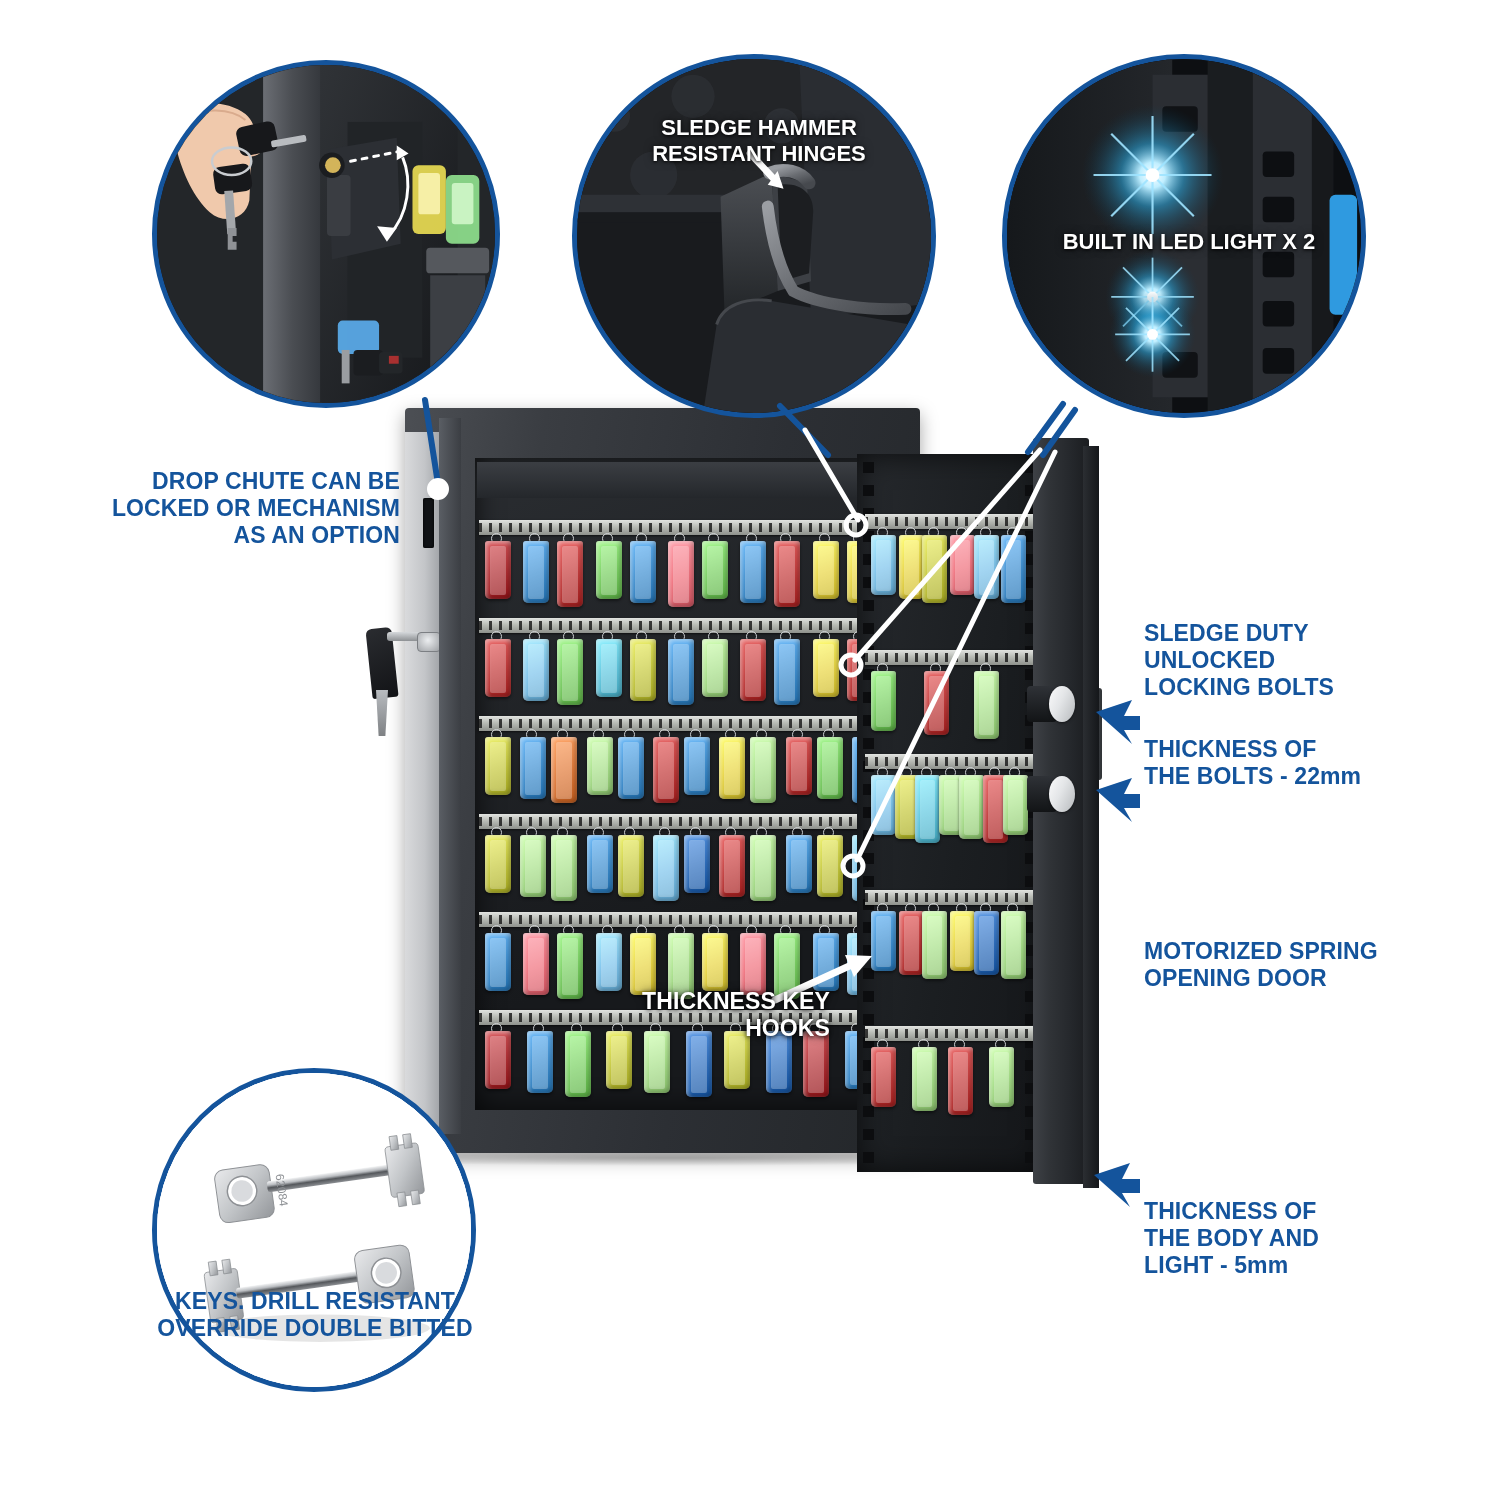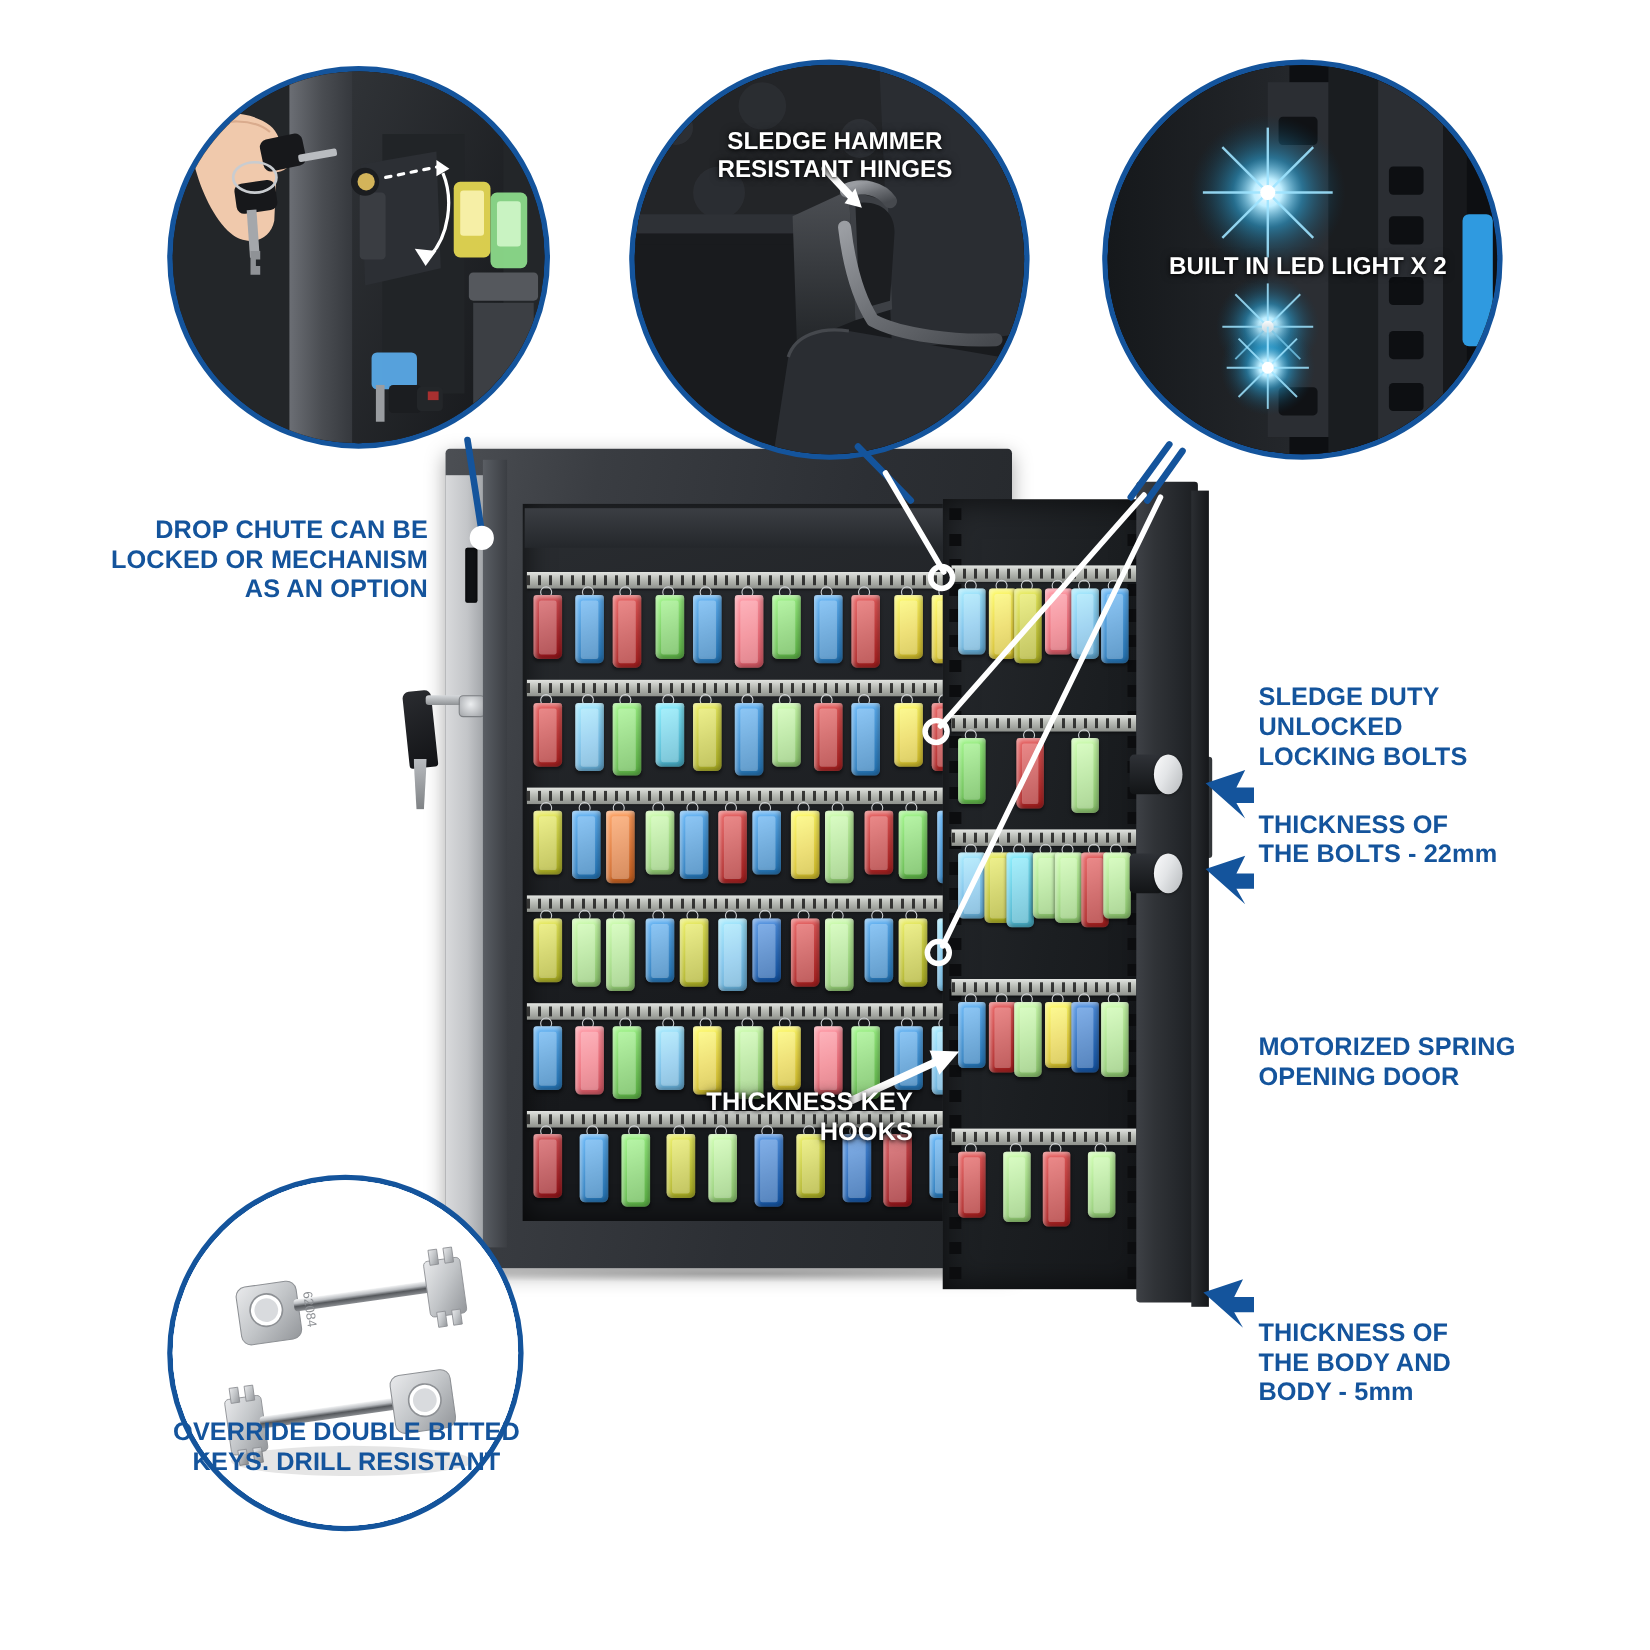--- a/index.html
+++ b/index.html
@@ -631,21 +631,21 @@
 
     <g>
       <polygon points="1094,1175 1130,1163 1122,1179 1140,1179 1140,1193 1122,1193 1130,1207" fill="#14549c"></polygon>
     </g>
 
     <g>
       <line x1="462" y1="1112" x2="500" y2="1080" stroke="#14549c" stroke-width="5" stroke-linecap="round" opacity="0"></line>
     </g>
   </svg>
 
-  <div class="lbl r" style="left:99px;top:468px;width:290px;">
+  <div class="lbl r" style="left:110px;top:468px;width:290px;">
     <div>DROP CHUTE CAN BE</div>
     <div>LOCKED OR MECHANISM</div>
     <div>AS AN OPTION</div>
   </div>
 
   <div class="lbl l" style="left:1144px;top:620px;width:250px;">
     <div>SLEDGE DUTY</div>
     <div>UNLOCKED</div>
     <div>LOCKING BOLTS</div>
   </div>
@@ -656,27 +656,27 @@
   </div>
 
   <div class="lbl l" style="left:1144px;top:938px;width:270px;">
     <div>MOTORIZED SPRING</div>
     <div>OPENING DOOR</div>
   </div>
 
   <div class="lbl l" style="left:1144px;top:1198px;width:250px;">
     <div>THICKNESS OF</div>
     <div>THE BODY AND</div>
-    <div>BODY - 5mm</div>
+    <div>LIGHT - 5mm</div>
   </div>
 
   <div class="lbl r" style="left:560px;top:988px;width:270px;color:#ffffff;
               text-shadow:0 1px 4px rgba(0,0,0,.9),0 0 10px rgba(0,0,0,.7);">
     <div>THICKNESS KEY</div>
     <div>HOOKS</div>
   </div>
 
   <div class="lbl" style="left:130px;top:1288px;width:370px;text-align:center;">
+    <div>KEYS. DRILL RESISTANT</div>
     <div>OVERRIDE DOUBLE BITTED</div>
-    <div>KEYS. DRILL RESISTANT</div>
   </div>
 
 </div>
 
 </body></html>

